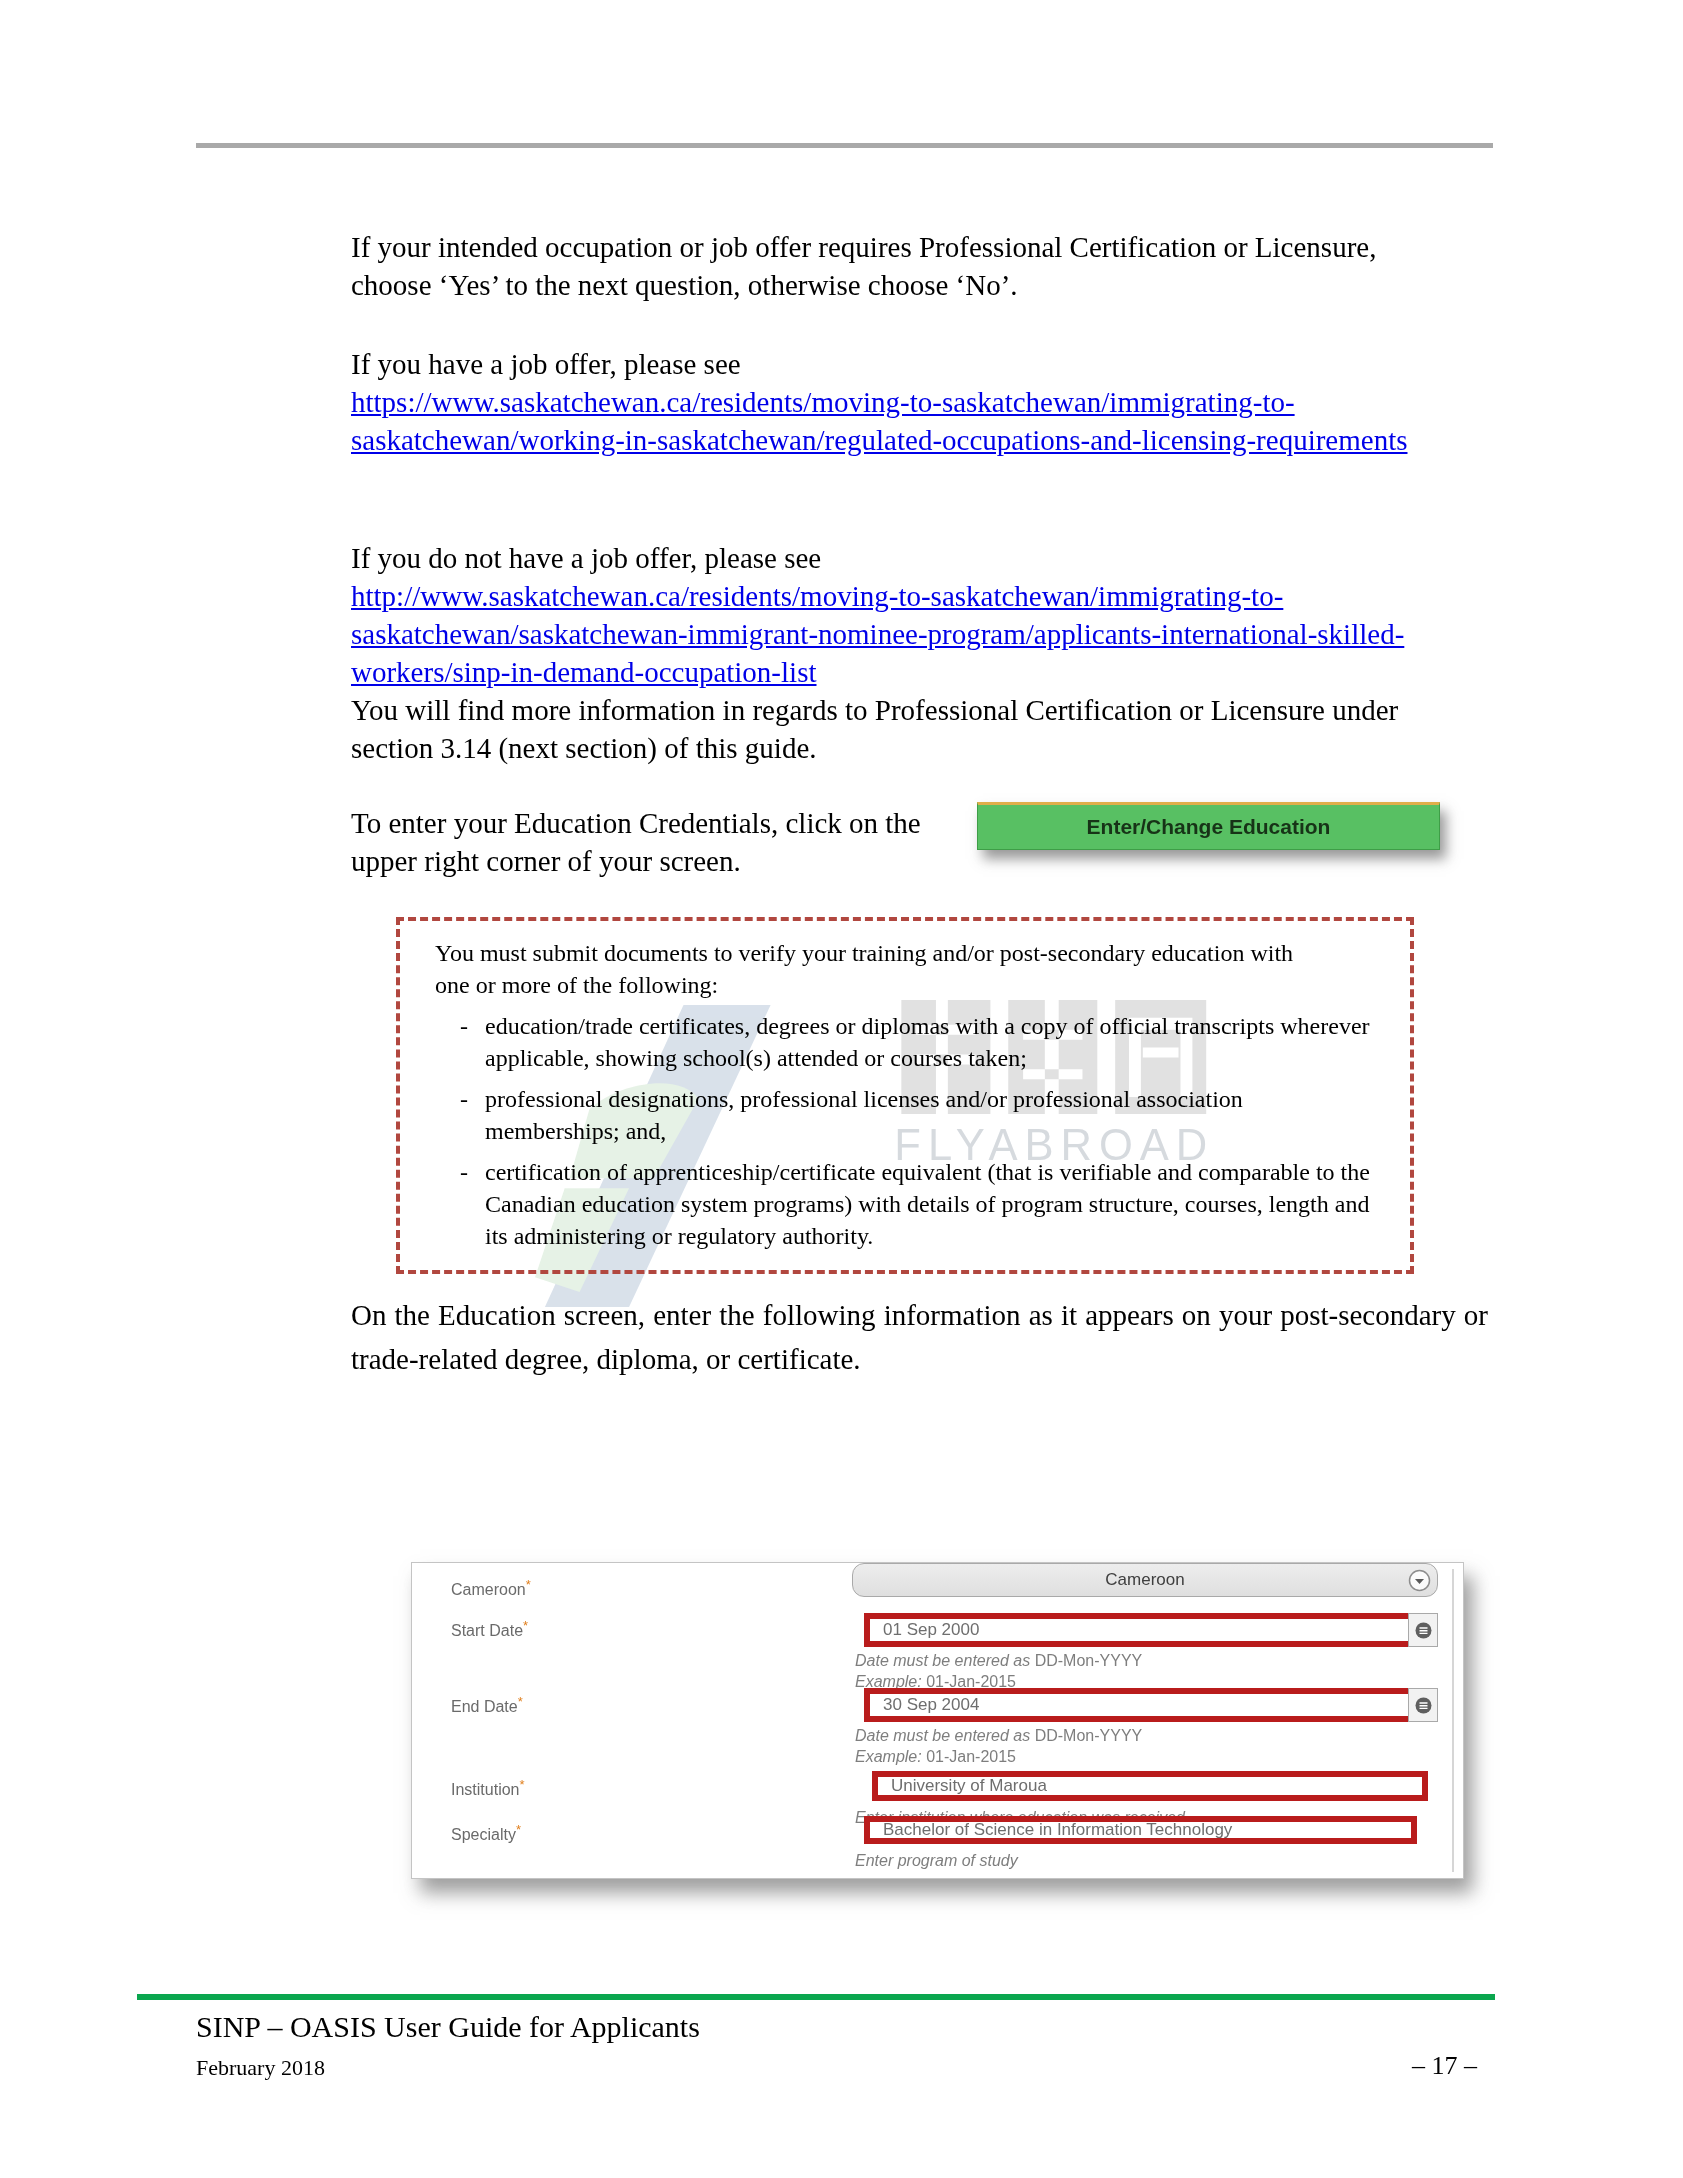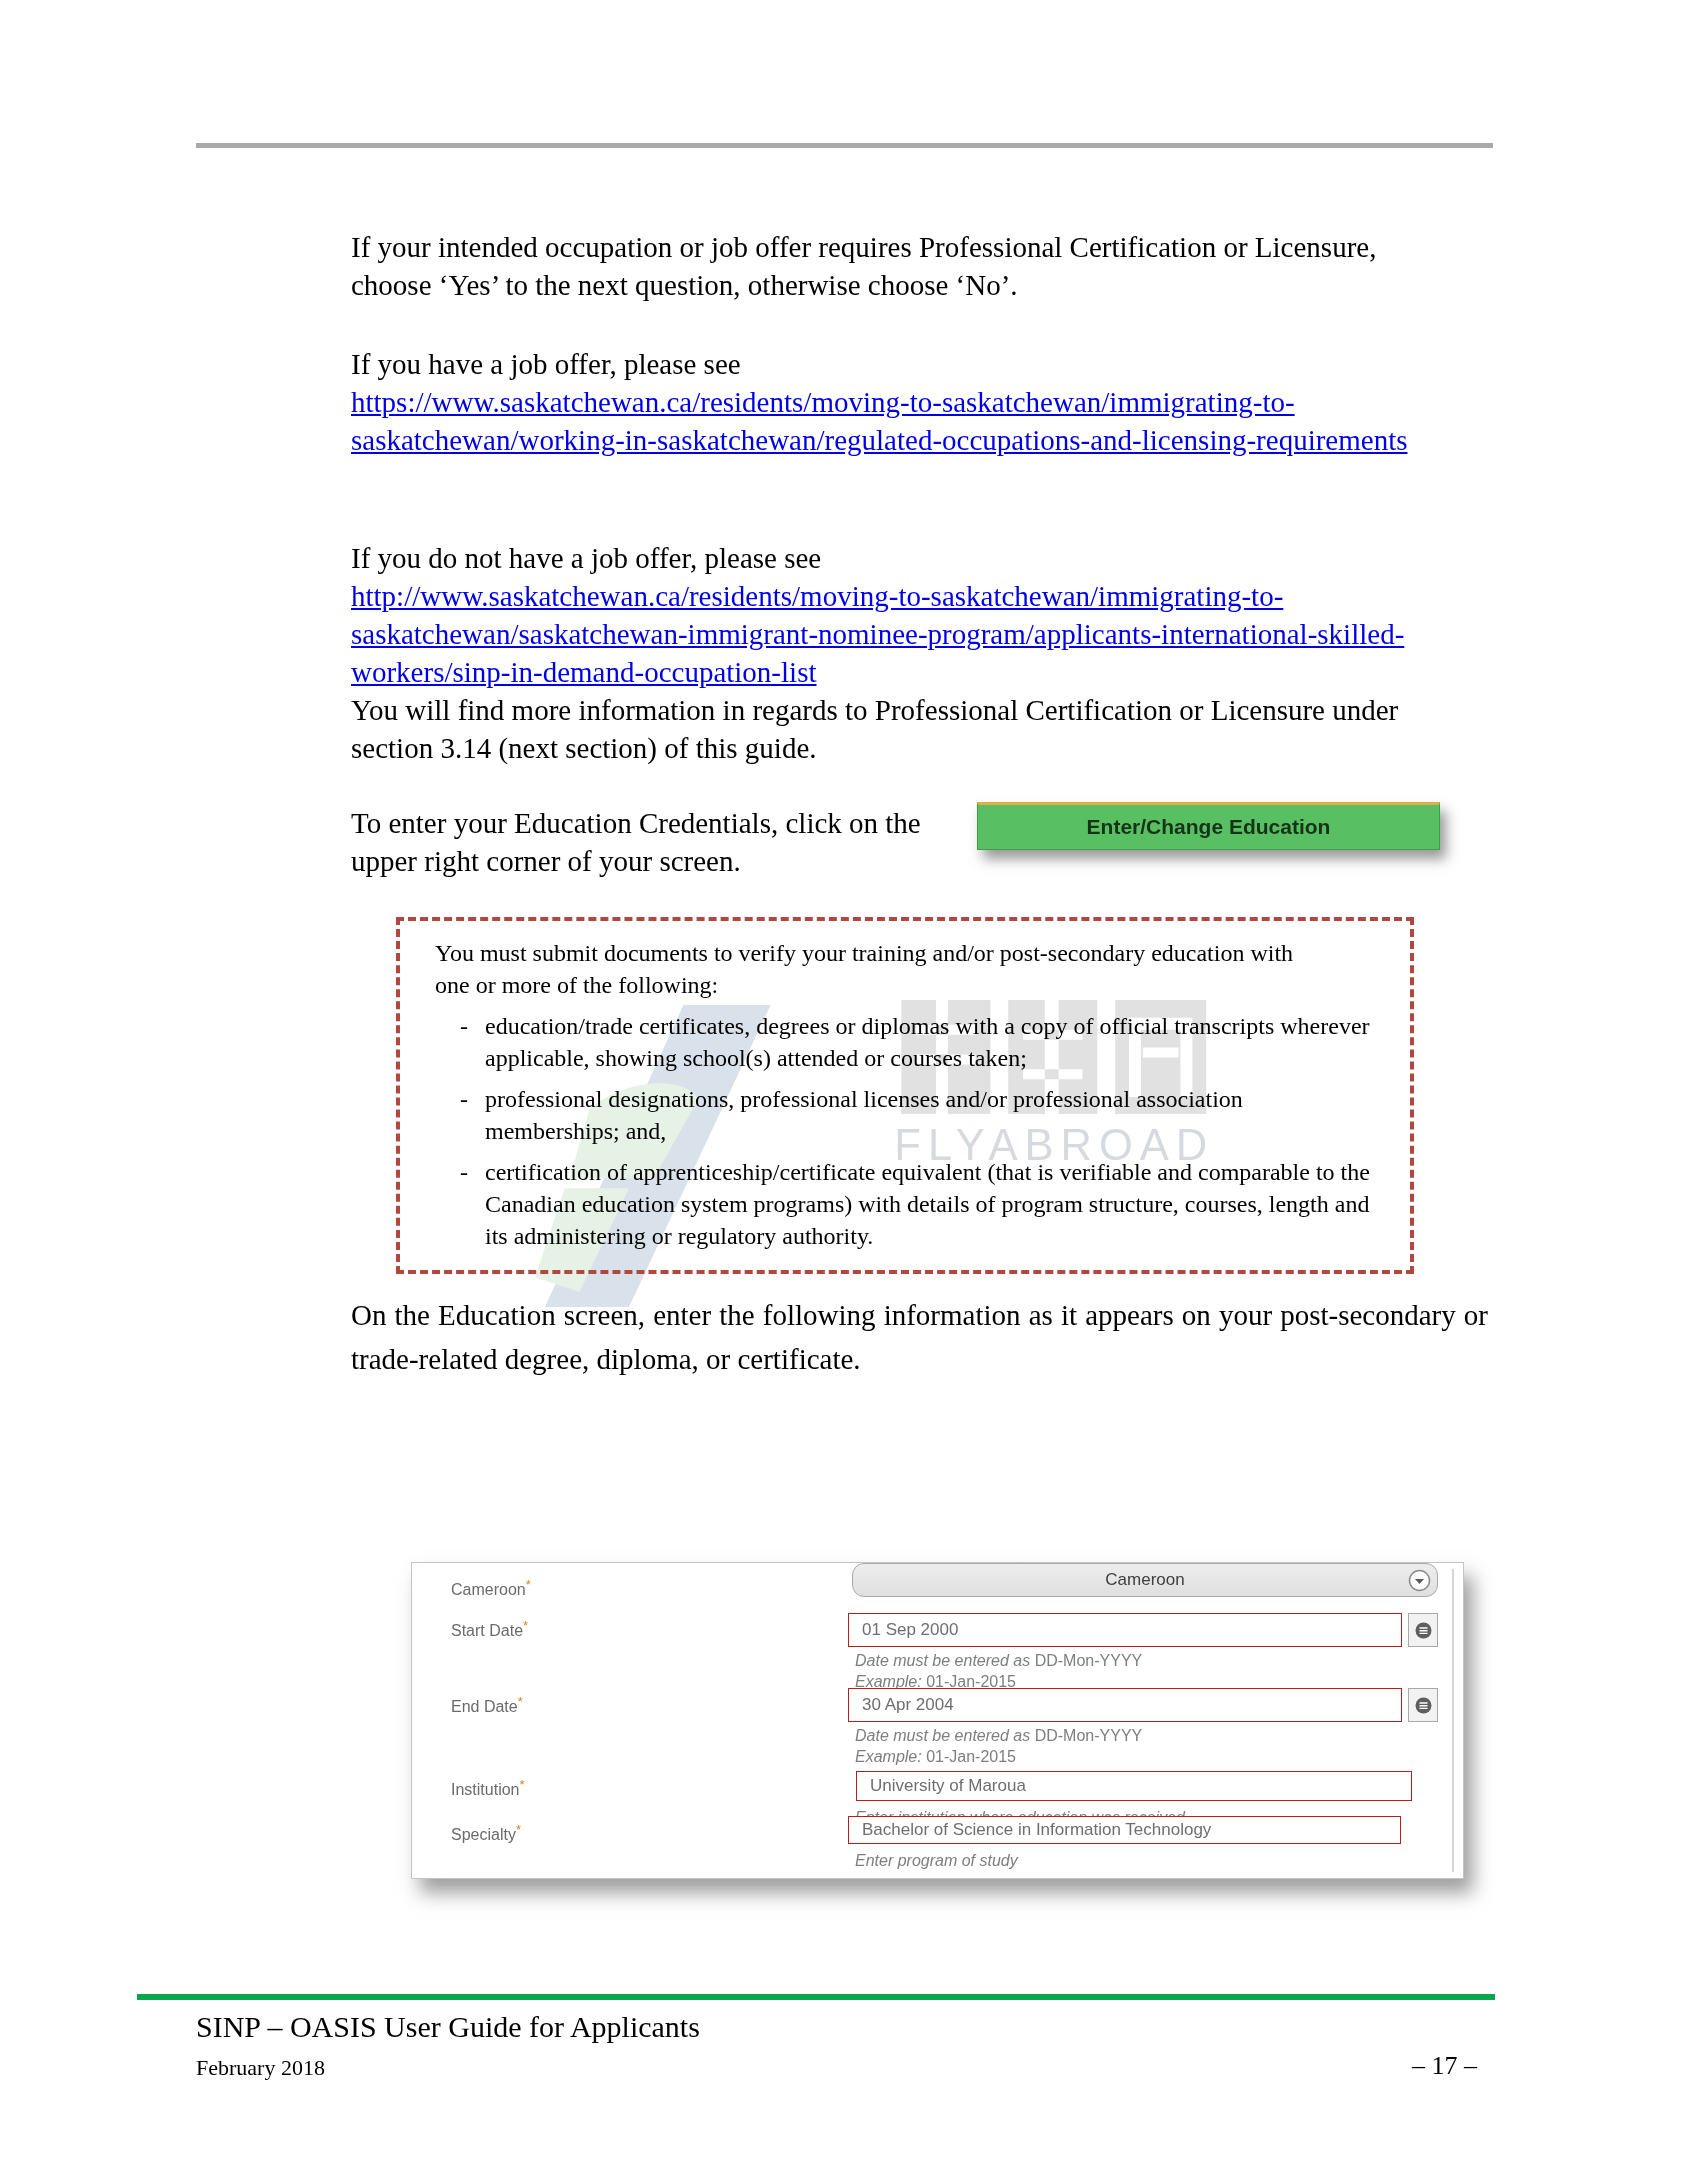--- a/index.html
+++ b/index.html
@@ -43,22 +43,22 @@
          border:1px solid #c4c4c4;box-shadow:9px 14px 18px rgba(80,80,80,.55);
          font-family:"Liberation Sans","DejaVu Sans",sans-serif;}
   .panel .vline{position:absolute;right:9px;top:6px;bottom:6px;width:2px;background:#d6d6d6;}
   .flabel{position:absolute;left:39px;font-size:16px;color:#6a6a6a;}
   .flabel sup{color:#e07f1d;font-size:13px;}
   .select-box{position:absolute;left:440px;width:586px;height:34px;box-sizing:border-box;
               background:linear-gradient(#ededed,#dfdfdf);border:1px solid #a9a9a9;
               display:flex;align-items:center;justify-content:center;
               font-size:17px;color:#3f3f3f;}
   .select-box .dd-ic{position:absolute;right:6px;top:5px;}
-  .input-box{position:absolute;left:436px;height:34px;box-sizing:border-box;background:#fff;
-             border:1px solid #b91c1c;font-size:17px;color:#6e6e6e;
+  .input-box{position:absolute;left:452px;height:34px;box-sizing:border-box;background:#fff;
+             border:6px solid #b91c1c;font-size:17px;color:#6e6e6e;
              display:flex;align-items:center;padding-left:13px;}
   .cal-btn{position:absolute;width:30px;height:34px;box-sizing:border-box;background:#f2f2f2;
            border:1px solid #a9a9a9;display:flex;align-items:center;justify-content:center;}
   .helper{position:absolute;left:443px;font-size:16px;color:#7e7e7e;line-height:21px;}
   .helper .it{font-style:italic;}
   .helper.all-it{font-style:italic;}
   
   .footer-rule{position:absolute;left:137px;top:1994px;width:1358px;height:6px;background:#0aa64e;}
   .footer-title{position:absolute;left:196px;top:2010px;font-size:30px;
                 font-family:"Liberation Serif","DejaVu Serif",serif;}
@@ -143,21 +143,21 @@
         </svg>
       </div>
       <div class="helper" style="top:87px;">
         <span class="it">Date must be entered as </span><span>DD-Mon-YYYY</span></div>
       <div class="helper" style="top:108px;">
         <span class="it">Example: </span><span>01-Jan-2015</span></div>
 
       <div class="flabel" style="top:131px;">
         <span>End Date</span><sup>*</sup></div>
       <div class="input-box" style="top:125px;width:554px;">
-          <span>30 Apr 2004</span>
+          <span>30 Sep 2004</span>
         </div>
       <div class="cal-btn" style="left:996px;top:125px;">
         <svg width="17" height="17" viewBox="0 0 17 17">
           <circle cx="8.5" cy="8.5" r="8" fill="#5f5f5f"></circle>
           <path d="M4.5 6 h8 M4.5 8.7 h8 M4.5 11.4 h8" stroke="#fff" stroke-width="1.4"></path>
         </svg>
       </div>
       <div class="helper" style="top:162px;">
         <span class="it">Date must be entered as </span><span>DD-Mon-YYYY</span></div>
       <div class="helper" style="top:183px;">

